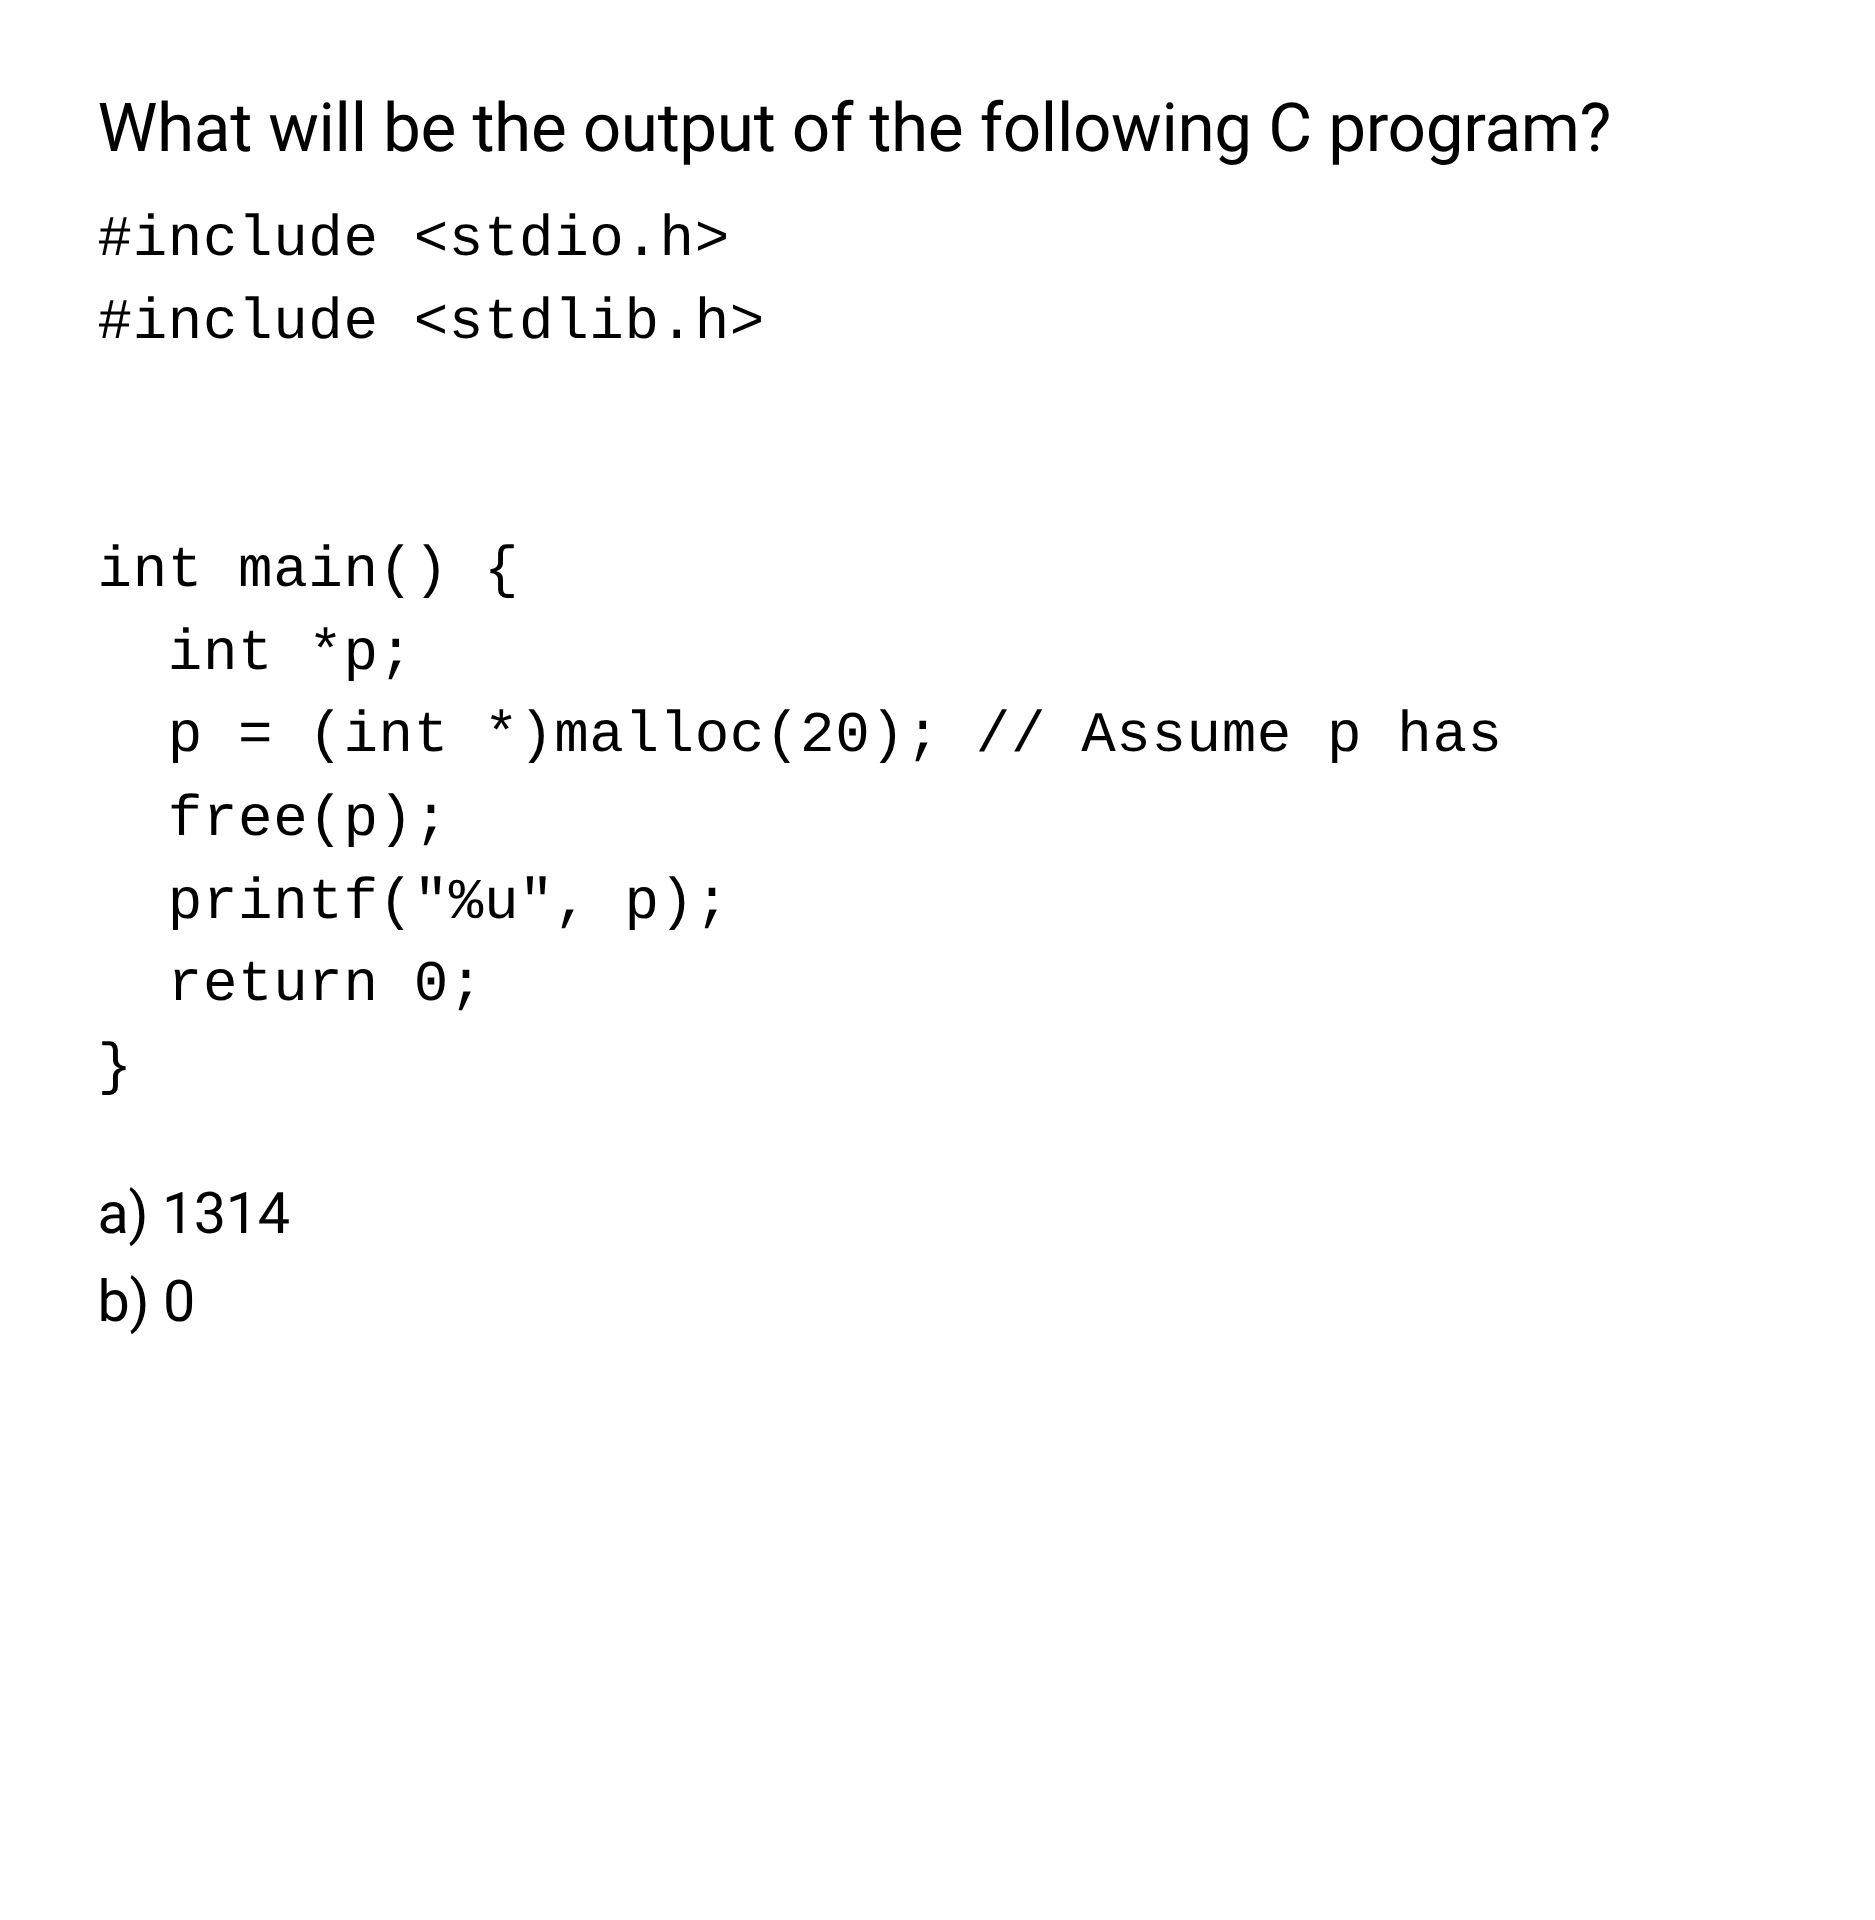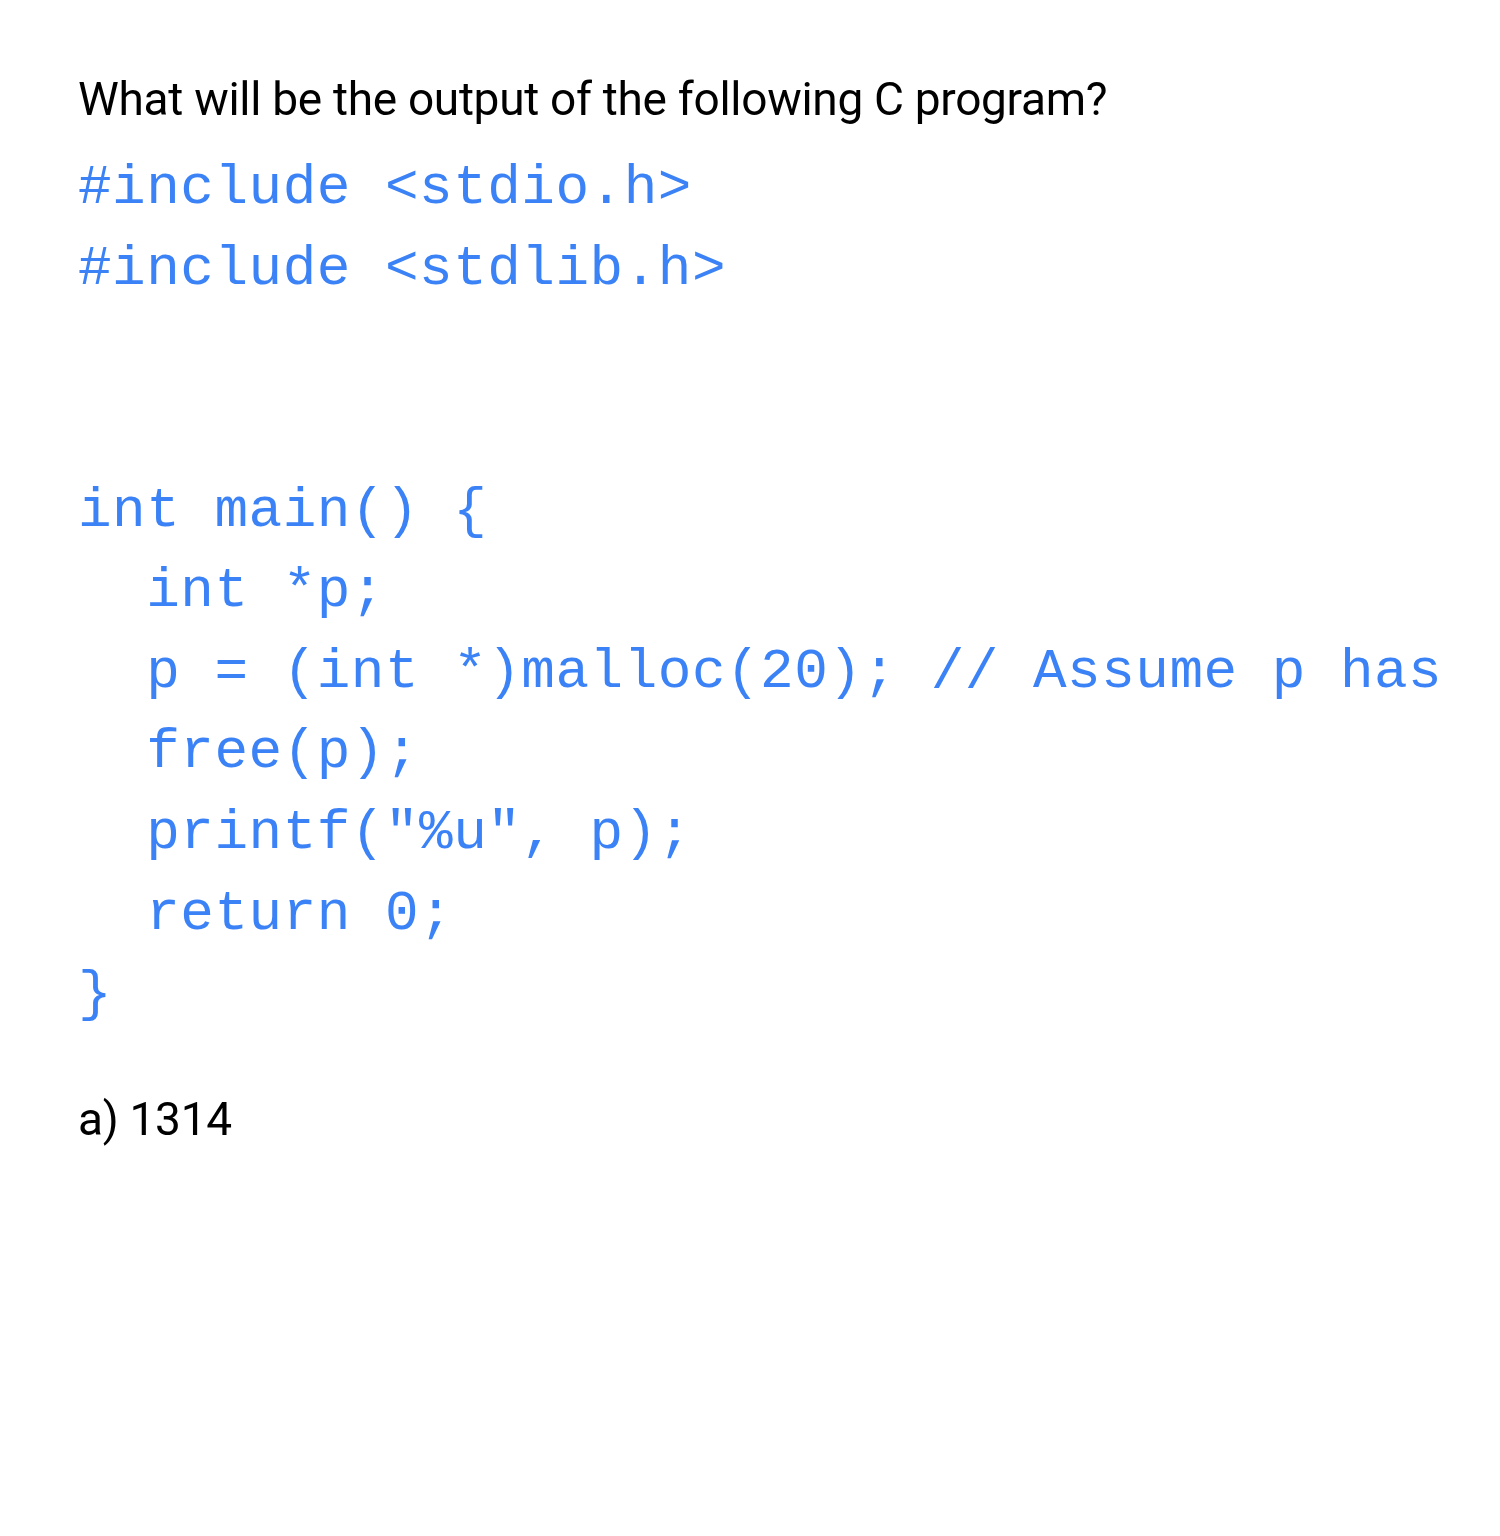--- a/index.html
+++ b/index.html
@@ -9,30 +9,30 @@
     }
     body {
       width: 1500px;
       height: 1536px;
       background: #ffffff;
       font-family: -apple-system, BlinkMacSystemFont, "Segoe UI", Roboto, Helvetica, Arial, sans-serif;
       padding: 68px 78px;
       color: #000000;
     }
     .question-title {
-      font-size: 46px;
+      font-size: 54px;
       font-weight: 400;
       line-height: 1.35;
       margin-bottom: 18px;
       letter-spacing: -0.3px;
     }
     .code-block {
       font-family: "Courier New", Courier, monospace;
-      font-size: 56px;
-      color: #3b82f6;
+      font-size: 46px;
+      color: #000000;
       line-height: 1.44;
       white-space: pre;
       margin-bottom: 50px;
       letter-spacing: 0.5px;
     }
     .options {
       font-size: 46px;
       font-weight: 400;
       line-height: 1.5;
       letter-spacing: -0.3px;
@@ -53,13 +53,14 @@
 <span>int main() {</span>
 <span>  int *p;</span>
 <span>  p = (int *)malloc(20); // Assume p has</span>
 <span>  free(p);</span>
 <span>  printf("%u", p);</span>
 <span>  return 0;</span>
 <span>}</span></div>
 
 <div class="options">
   <div class="option">a) 1314</div>
+  <div class="option">b) 0</div>
 </div>
 
 </body></html>

